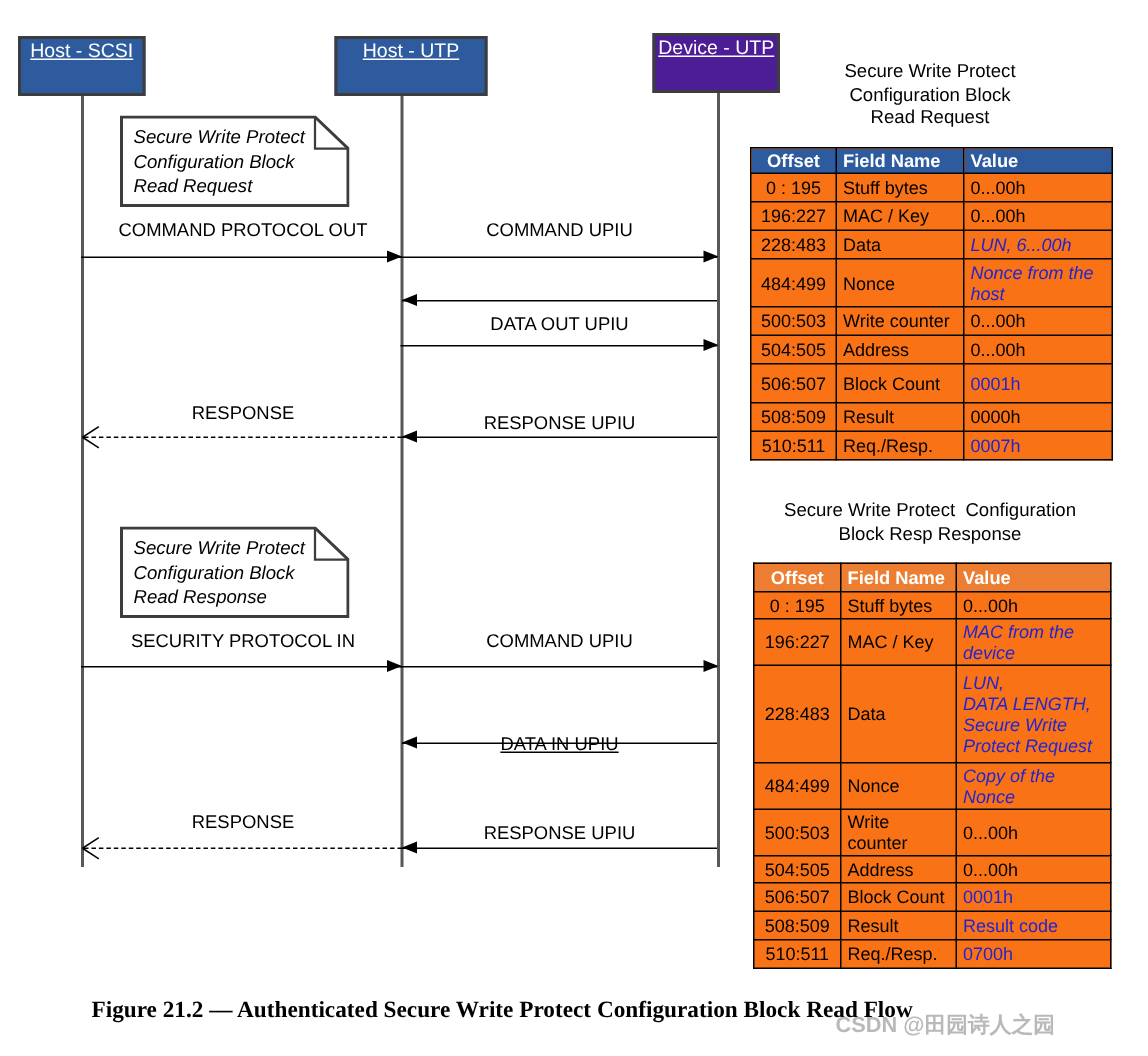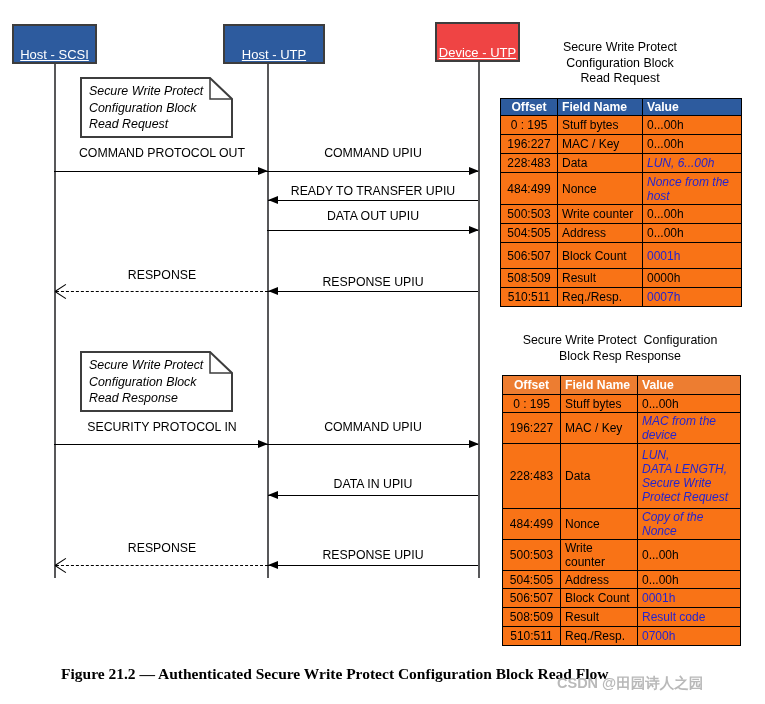--- a/index.html
+++ b/index.html
@@ -1,23 +1,23 @@
 <!DOCTYPE html>
 <html><head>
 <meta charset="utf-8">
 <style>
   html,body{margin:0;padding:0;background:#ffffff;}
   .stage{position:relative;width:765px;height:704px;background:#fff;overflow:hidden;
          font-family:"Liberation Sans","DejaVu Sans",sans-serif;color:#000;}
   
   .actor{position:absolute;height:40px;border:2px solid #3d3d3d;display:flex;
-         align-items:flex-end;justify-content:center;box-sizing:border-box;}
+         align-items:flex-start;justify-content:center;box-sizing:border-box;}
   .actor span{color:#fff;font-size:13px;text-decoration:underline;white-space:nowrap;}
   .actor.blue{background:#2d5b9e;}
-  .actor.orange{background:#ef4444;}
+  .actor.orange{background:#4c1d95;}
   
   .lifeline{position:absolute;width:0;border-left:2px solid #58585a;}
   
   .msg-line{position:absolute;height:0;border-top:1.4px solid #000;}
   .msg-line.dashed{border-top-style:dashed;}
   .msg-label{position:absolute;width:220px;text-align:center;font-size:12.3px;
              white-space:nowrap;color:#000;}
   .ah{position:absolute;width:0;height:0;border-top:4.5px solid transparent;
       border-bottom:4.5px solid transparent;}
   .ah.right{border-left:10px solid #000;}
@@ -95,21 +95,20 @@
   </div>
 
   <div class="msg-label" style="left:52px;top:146px;">COMMAND PROTOCOL OUT</div>
   <div class="msg-line" style="left:54px;top:171px;width:214px;"></div>
   <div class="ah right" style="left:258px;top:167px;"></div>
 
   <div class="msg-label" style="left:263px;top:146px;">COMMAND UPIU</div>
   <div class="msg-line" style="left:267px;top:171px;width:211px;"></div>
   <div class="ah right" style="left:469px;top:167px;"></div>
 
-  <div class="msg-label" style="left:263px;top:184px;">READY TO TRANSFER UPIU</div>
   <div class="msg-line" style="left:268px;top:200px;width:210px;"></div>
   <div class="ah left" style="left:268px;top:196px;"></div>
 
   <div class="msg-label" style="left:263px;top:209px;">DATA OUT UPIU</div>
   <div class="msg-line" style="left:267px;top:230px;width:211px;"></div>
   <div class="ah right" style="left:469px;top:226px;"></div>
 
   <div class="msg-label" style="left:52px;top:268px;">RESPONSE</div>
   <div class="msg-line dashed" style="left:56px;top:291px;width:212px;"></div>
   <div class="chev" style="left:55px;top:291px;"></div>
@@ -119,21 +118,21 @@
   <div class="ah left" style="left:268px;top:287px;"></div>
 
   <div class="msg-label" style="left:52px;top:420px;">SECURITY PROTOCOL IN</div>
   <div class="msg-line" style="left:54px;top:444px;width:214px;"></div>
   <div class="ah right" style="left:258px;top:440px;"></div>
 
   <div class="msg-label" style="left:263px;top:420px;">COMMAND UPIU</div>
   <div class="msg-line" style="left:267px;top:444px;width:211px;"></div>
   <div class="ah right" style="left:469px;top:440px;"></div>
 
-  <div class="msg-label" style="left:263px;top:477px;">DATA IN UPIU</div>
+  <div class="msg-label" style="left:263px;top:489px;text-decoration:underline;">DATA IN UPIU</div>
   <div class="msg-line" style="left:268px;top:495px;width:210px;"></div>
   <div class="ah left" style="left:268px;top:491px;"></div>
 
   <div class="msg-label" style="left:52px;top:541px;">RESPONSE</div>
   <div class="msg-line dashed" style="left:56px;top:565px;width:212px;"></div>
   <div class="chev" style="left:55px;top:565px;"></div>
 
   <div class="msg-label" style="left:263px;top:548px;">RESPONSE UPIU</div>
   <div class="msg-line" style="left:268px;top:565px;width:210px;"></div>
   <div class="ah left" style="left:268px;top:561px;"></div>

